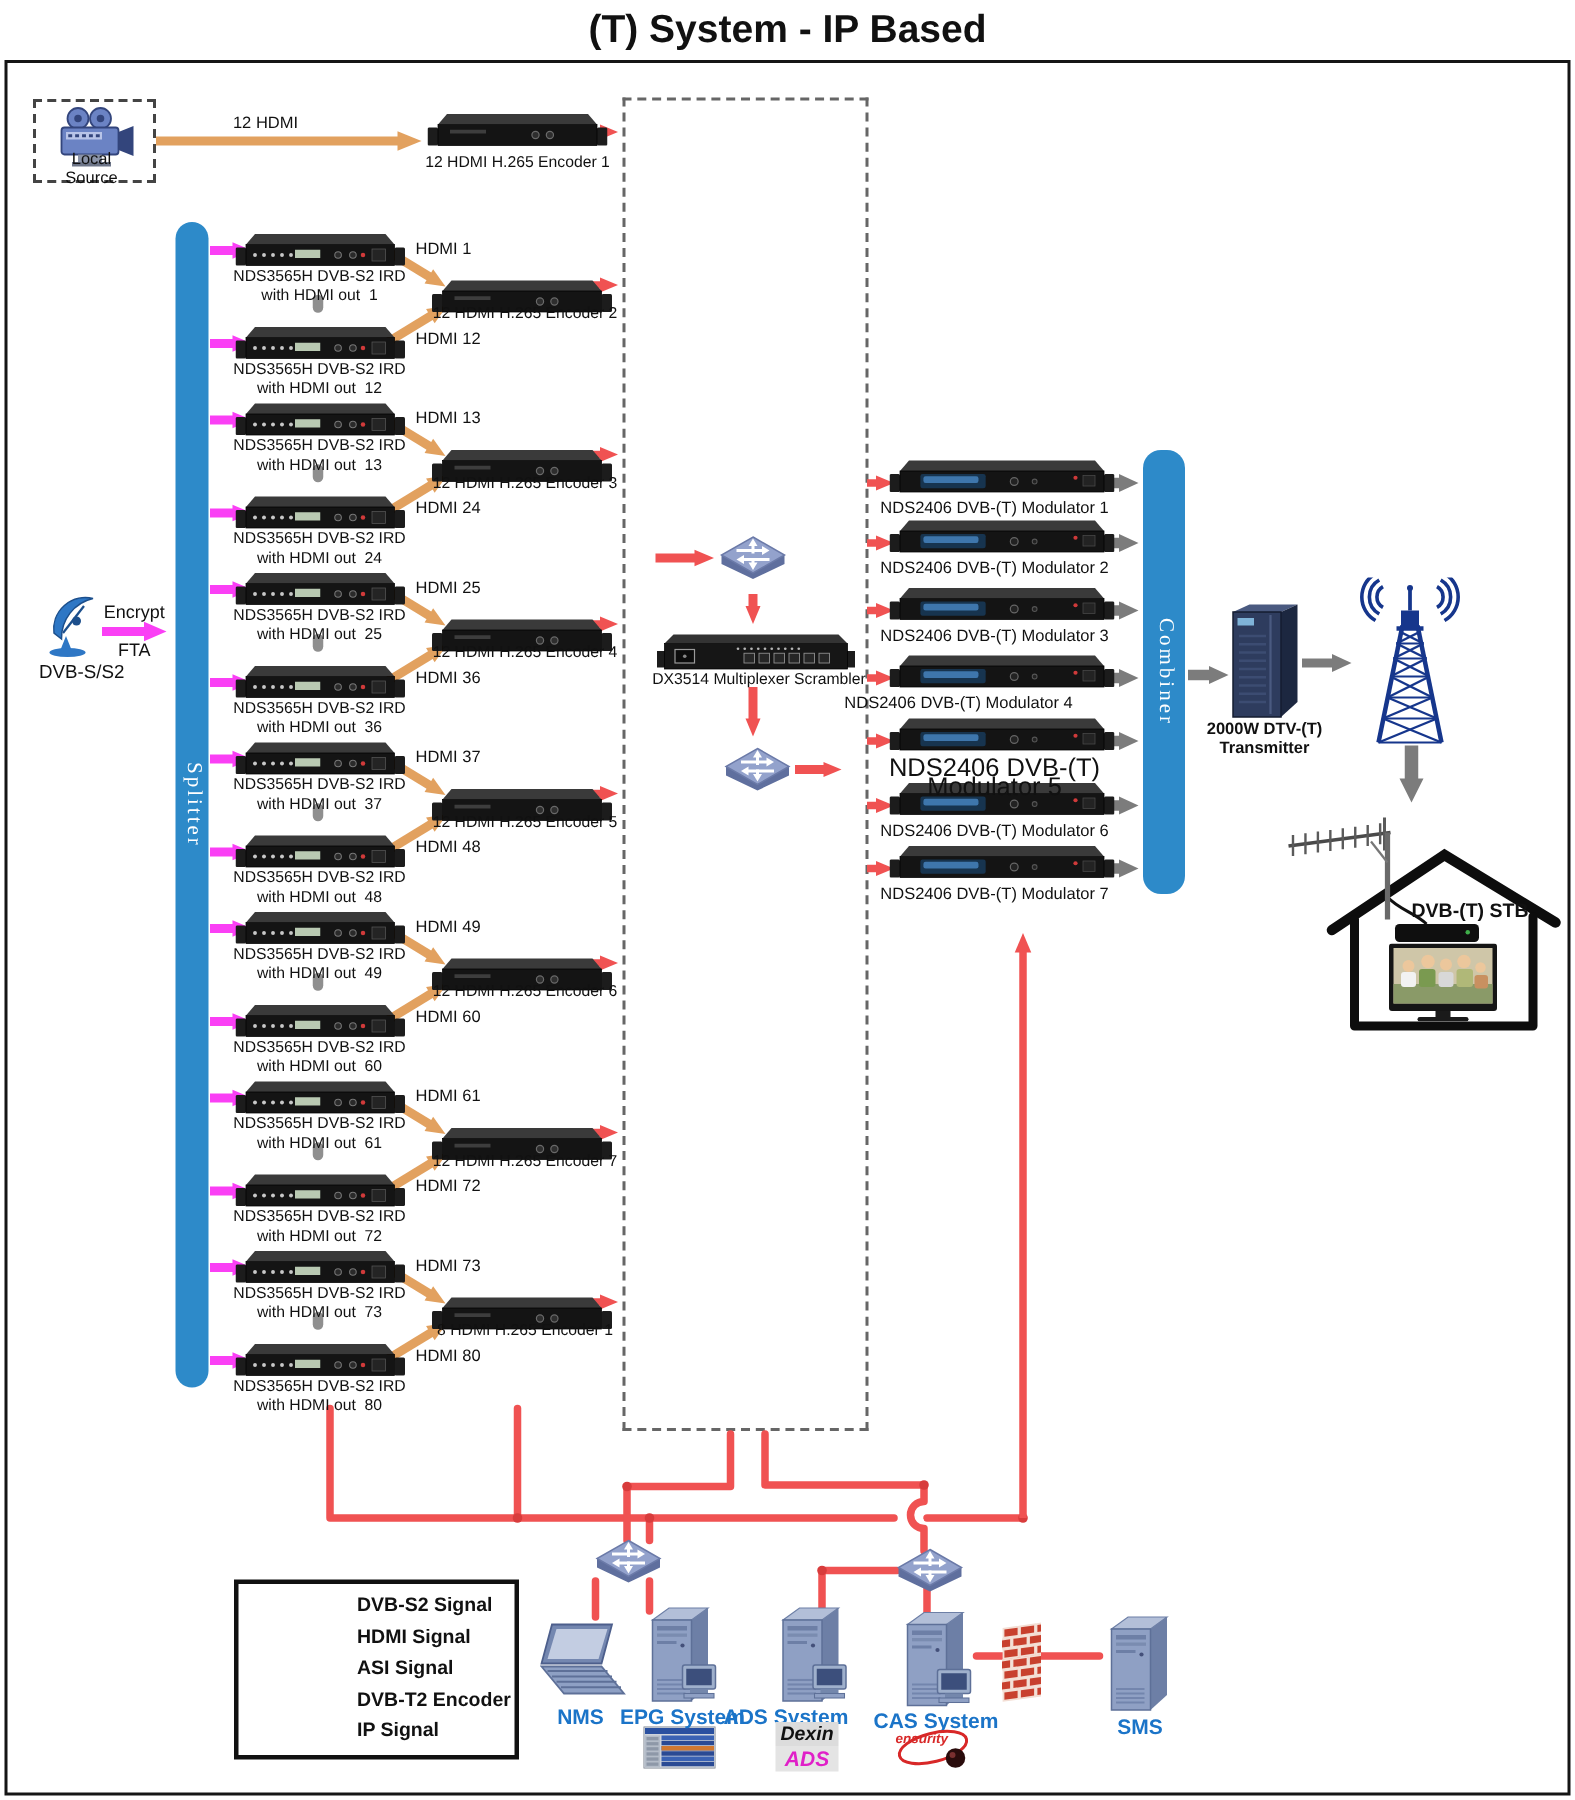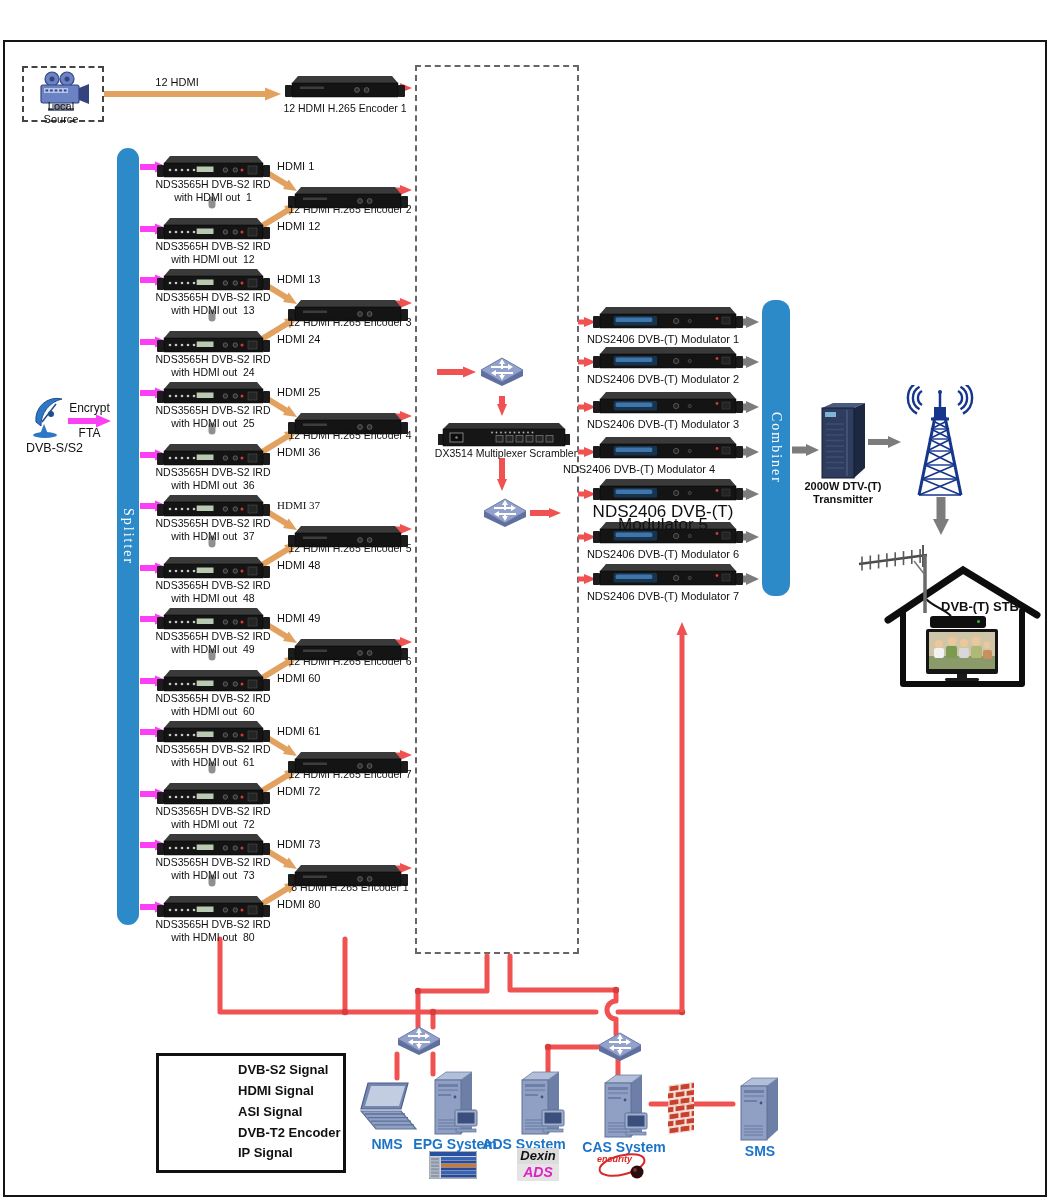--- a/index.html
+++ b/index.html
@@ -27,20 +27,21 @@
                  font-style:italic;color:#D82828;z-index:4;}
   #stb-label{left:935px;top:599px;width:90px;text-align:center;font-weight:bold;font-size:13px;color:#111;z-index:3;}
   #tx-label{left:793px;top:480px;width:100px;text-align:center;font-weight:bold;font-size:11px;line-height:13px;color:#111;z-index:3;}
   #stb-box{left:930px;top:616px;width:56px;height:12px;background:#0f0f0f;border-radius:3px;z-index:3;}
   #stb-box i{position:absolute;right:6px;top:4px;width:3px;height:3px;border-radius:50%;background:#3fae4a;}
 </style>
 </head>
 <body>
 
 <div id="page">
+  <div id="title" class="abs">(T) System - IP Based</div>
   <div id="outer-border" class="abs"></div>
 
   <div class="abs dashed-box" style="left:415px;top:65px;width:160px;height:885px;"></div>
   <div class="abs" style="left:22px;top:66px;width:78px;height:52px;border:2px dashed #444;z-index:2;"></div>
 
   <div class="abs" id="wires"><svg width="1050" height="1200" viewBox="0 0 1050 1200">
         <line x1="212" y1="200" x2="212" y2="211" stroke="#8f8f8f" stroke-width="7" stroke-linecap="round" stroke-dasharray="5 9"></line>
         <line x1="212" y1="313" x2="212" y2="324" stroke="#8f8f8f" stroke-width="7" stroke-linecap="round" stroke-dasharray="5 9"></line>
         <line x1="212" y1="426" x2="212" y2="437" stroke="#8f8f8f" stroke-width="7" stroke-linecap="round" stroke-dasharray="5 9"></line>
         <line x1="212" y1="539" x2="212" y2="550" stroke="#8f8f8f" stroke-width="7" stroke-linecap="round" stroke-dasharray="5 9"></line>
@@ -436,21 +437,21 @@
           <rect x="39.67" y="14.5" width="16.830000000000002" height="5.5" fill="#b9c9b2"></rect>
           <circle cx="68.38" cy="18" r="2.2" fill="#2a2a2a" stroke="#777" stroke-width="0.7"></circle>
           <circle cx="78.28" cy="18" r="2.2" fill="#2a2a2a" stroke="#777" stroke-width="0.7"></circle>
           <rect x="91" y="14" width="9" height="8" fill="#242424" stroke="#555" stroke-width="0.5"></rect>
           <circle cx="85" cy="18" r="1.5" fill="#d03a3a"></circle>
         </svg></div>
       <div class="abs lbl" style="left:153px;top:517px;width:120px;">
         <div>NDS3565H DVB-S2 IRD</div>
         <div>with HDMI out&nbsp;&nbsp;37</div>
       </div>
-      <div class="abs lbl-left" style="left:277px;top:499px;width:60px;font-family:Liberation Serif, serif;">HDMI 37</div>
+      <div class="abs lbl-left" style="left:277px;top:499px;width:60px;">HDMI 37</div>
       <div class="abs dev" style="left:157px;top:553px;"><svg width="113" height="28" viewBox="0 0 113 28">
           <rect x="0" y="13" width="7" height="12" rx="1" fill="#1c1c1c"></rect>
           <rect x="106" y="13" width="7" height="12" rx="1" fill="#1c1c1c"></rect>
           <polygon points="13,4 100,4 106,11 7,11" fill="#3a3a3a"></polygon>
           <rect x="7" y="11" width="99" height="14" fill="#141414" stroke="#000" stroke-width="0.5"></rect>
           <circle cx="13" cy="18" r="1.3" fill="#c8c8c8"></circle>
           <circle cx="19" cy="18" r="1.3" fill="#c8c8c8"></circle>
           <circle cx="25" cy="18" r="1.3" fill="#c8c8c8"></circle>
           <circle cx="31" cy="18" r="1.3" fill="#c8c8c8"></circle>
           <circle cx="37" cy="18" r="1.3" fill="#c8c8c8"></circle>

